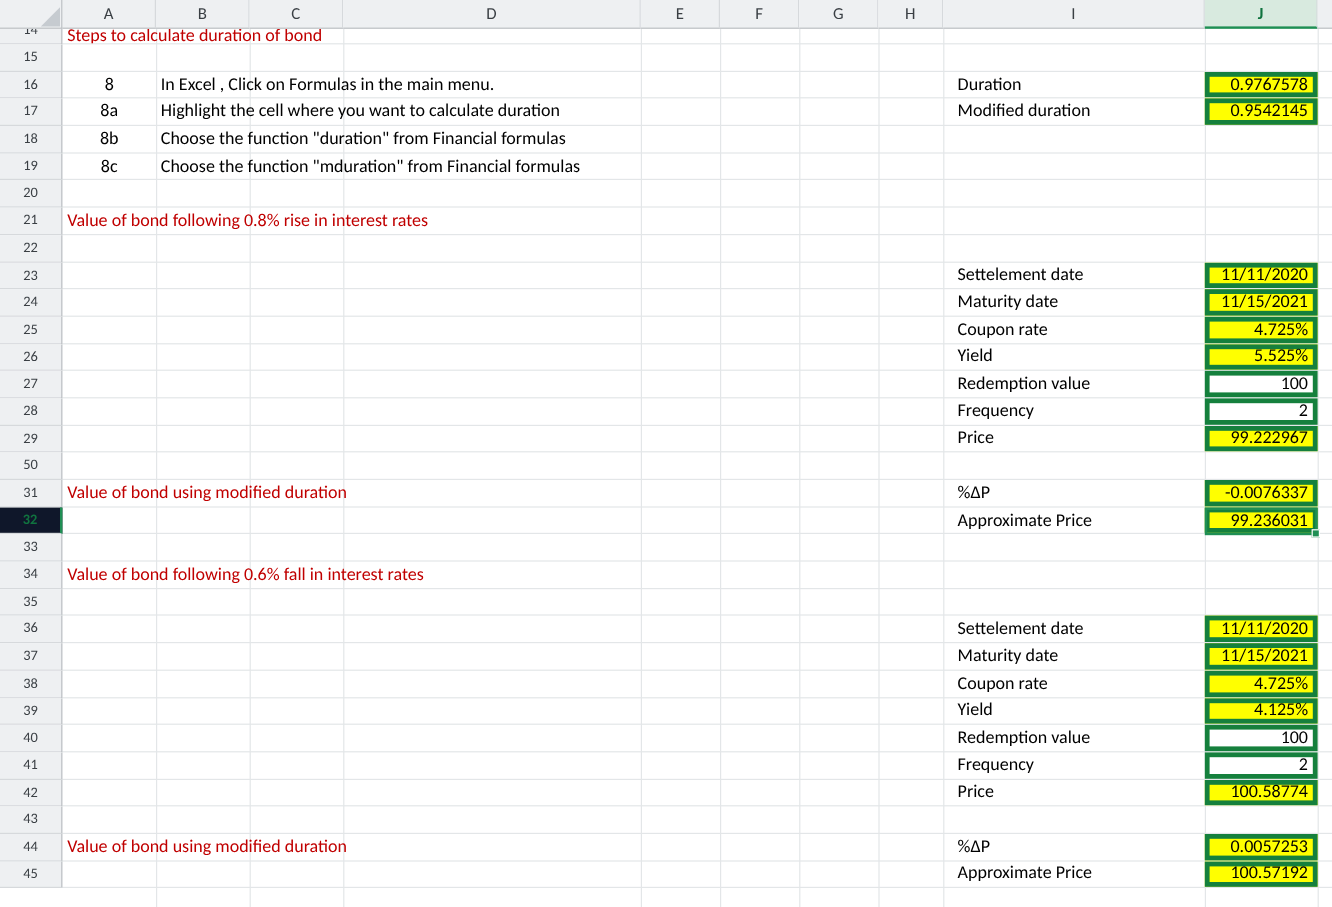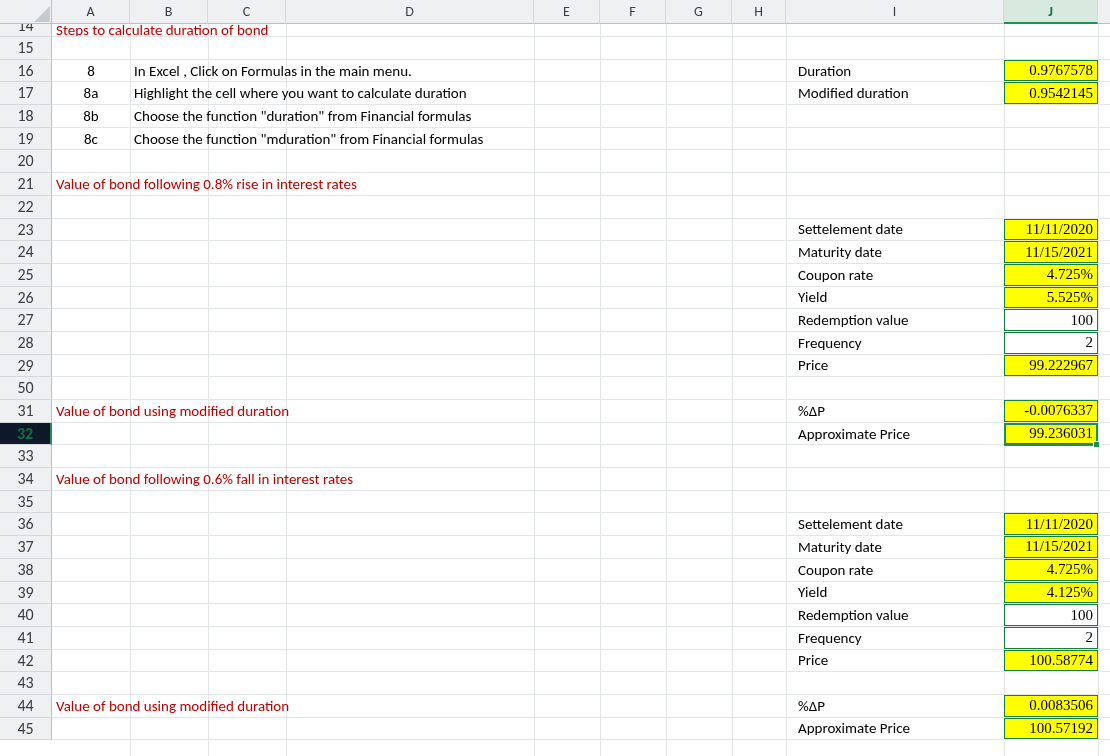--- a/index.html
+++ b/index.html
@@ -49,21 +49,21 @@
     position: absolute; left: 0; top: 24px; width: 52px;
     z-index: 4;
   }
   .row-head {
     height: 22.7px;
     background: #eef0f2;
     border-right: 1px solid #bcc0c4;
     border-bottom: 1px solid #d6d9dc;
     text-align: center;
     line-height: 22.7px;
-    font-size: 16px;
+    font-size: 12px;
     color: #3a3f44;
   }
   .row-head.partial { height: 13px; line-height: 3px; overflow: hidden; }
   .row-head.active {
     background: #0f172a;
     color: #10733f;
     border-right: 2px solid #1f8f54;
     font-weight: 600;
   }
   .grid {
@@ -81,21 +81,21 @@
     position: absolute; top: 0; bottom: 0;
     padding: 0 4px;
     display: flex; align-items: center;
     white-space: nowrap;
   }
   .cell.center { justify-content: center; }
   .cell.right  { justify-content: flex-end; }
   .ovf { overflow: visible; }
   .red { color: #c00000; }
   .hl-yellow { background: #ffff00; }
-  .thin-border { border: 1px solid #15803d; font-family: Liberation Serif, serif; }
+  .thin-border { border: 4px solid #15803d; }
   
   .cA { left: 0;    width: 78px; text-align: center; }
   .cB { left: 78px; width: 78px; }
   .cI { left: 742px;width: 234px;}
   .cJ { left: 952px;width: 94px; }
   
   .vline { position:absolute; top:0; bottom:0; width:1px; background:#e3e6e8; }
   .v1{left:78px}.v2{left:156px}.v3{left:234px}.v4{left:482px}.v5{left:548px}.v6{left:614px}.v7{left:680px}.v8{left:734px}.v9{left:952px}.v10{left:1046px}
   
   .active-cell {
@@ -297,21 +297,21 @@
     <div class="row">
       <div class="cell cI">Price</div>
       <div class="cell cJ right hl-yellow thin-border">100.58774</div>
     </div>
 
     <div class="row"></div>
 
     <div class="row">
       <div class="cell cA red ovf">Value of bond using modified duration</div>
       <div class="cell cI">%ΔP</div>
-      <div class="cell cJ right hl-yellow thin-border">0.0083506</div>
+      <div class="cell cJ right hl-yellow thin-border">0.0057253</div>
     </div>
 
     <div class="row">
       <div class="cell cI">Approximate Price</div>
       <div class="cell cJ right hl-yellow thin-border">100.57192</div>
     </div>
 
     <div class="active-cell" style="left:952px; top:calc(13px + 22.7px*17); width:94px; height:22.7px;">
       <div class="handle"></div>
     </div>

